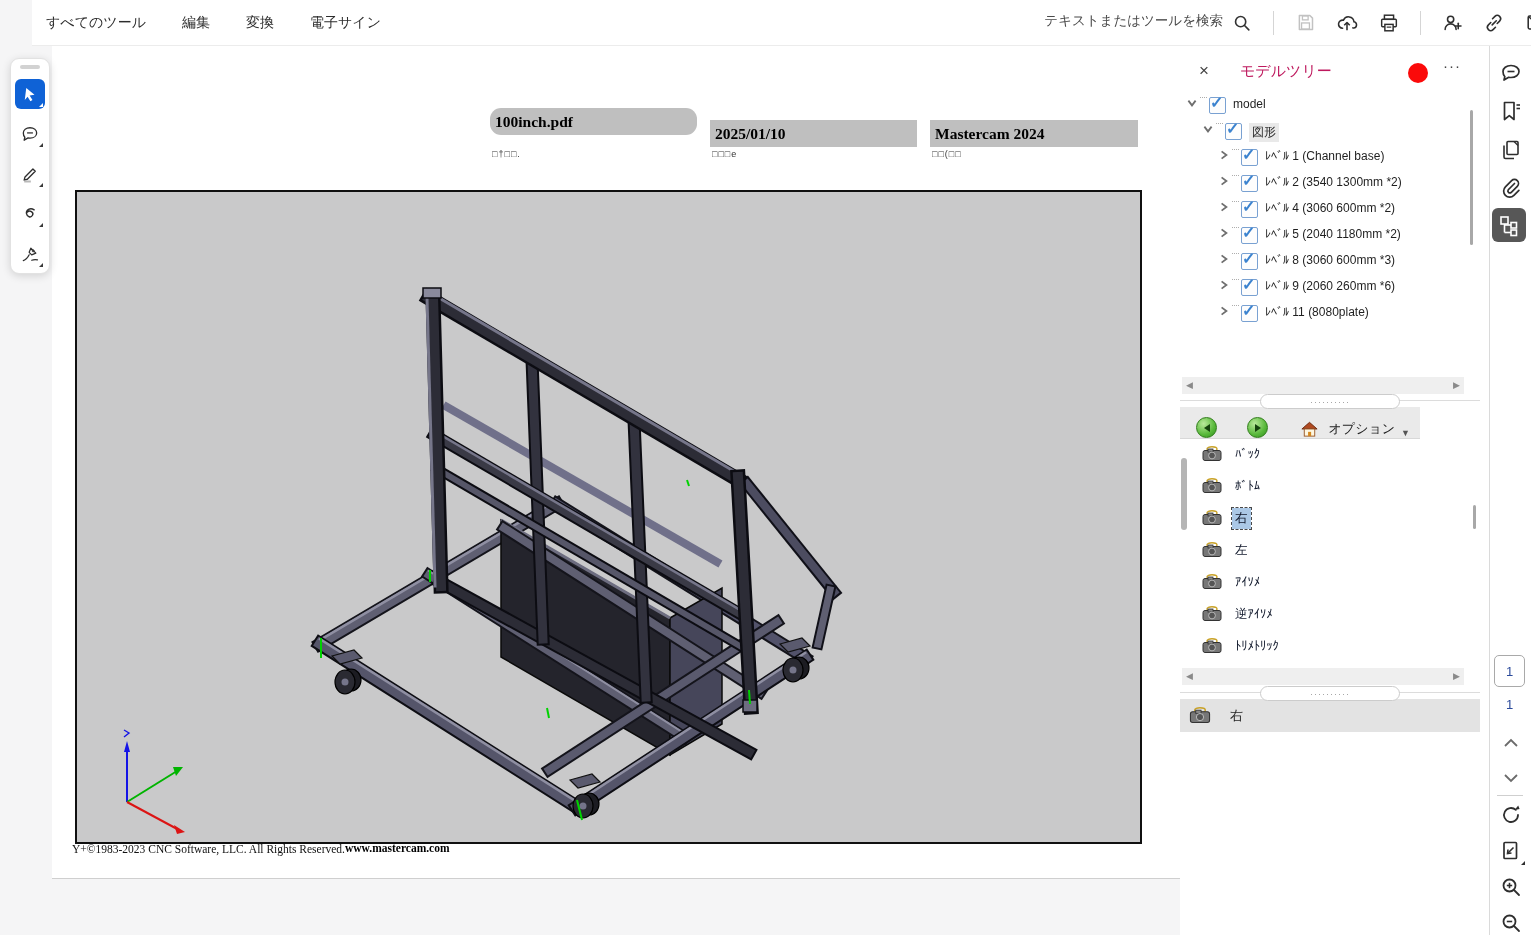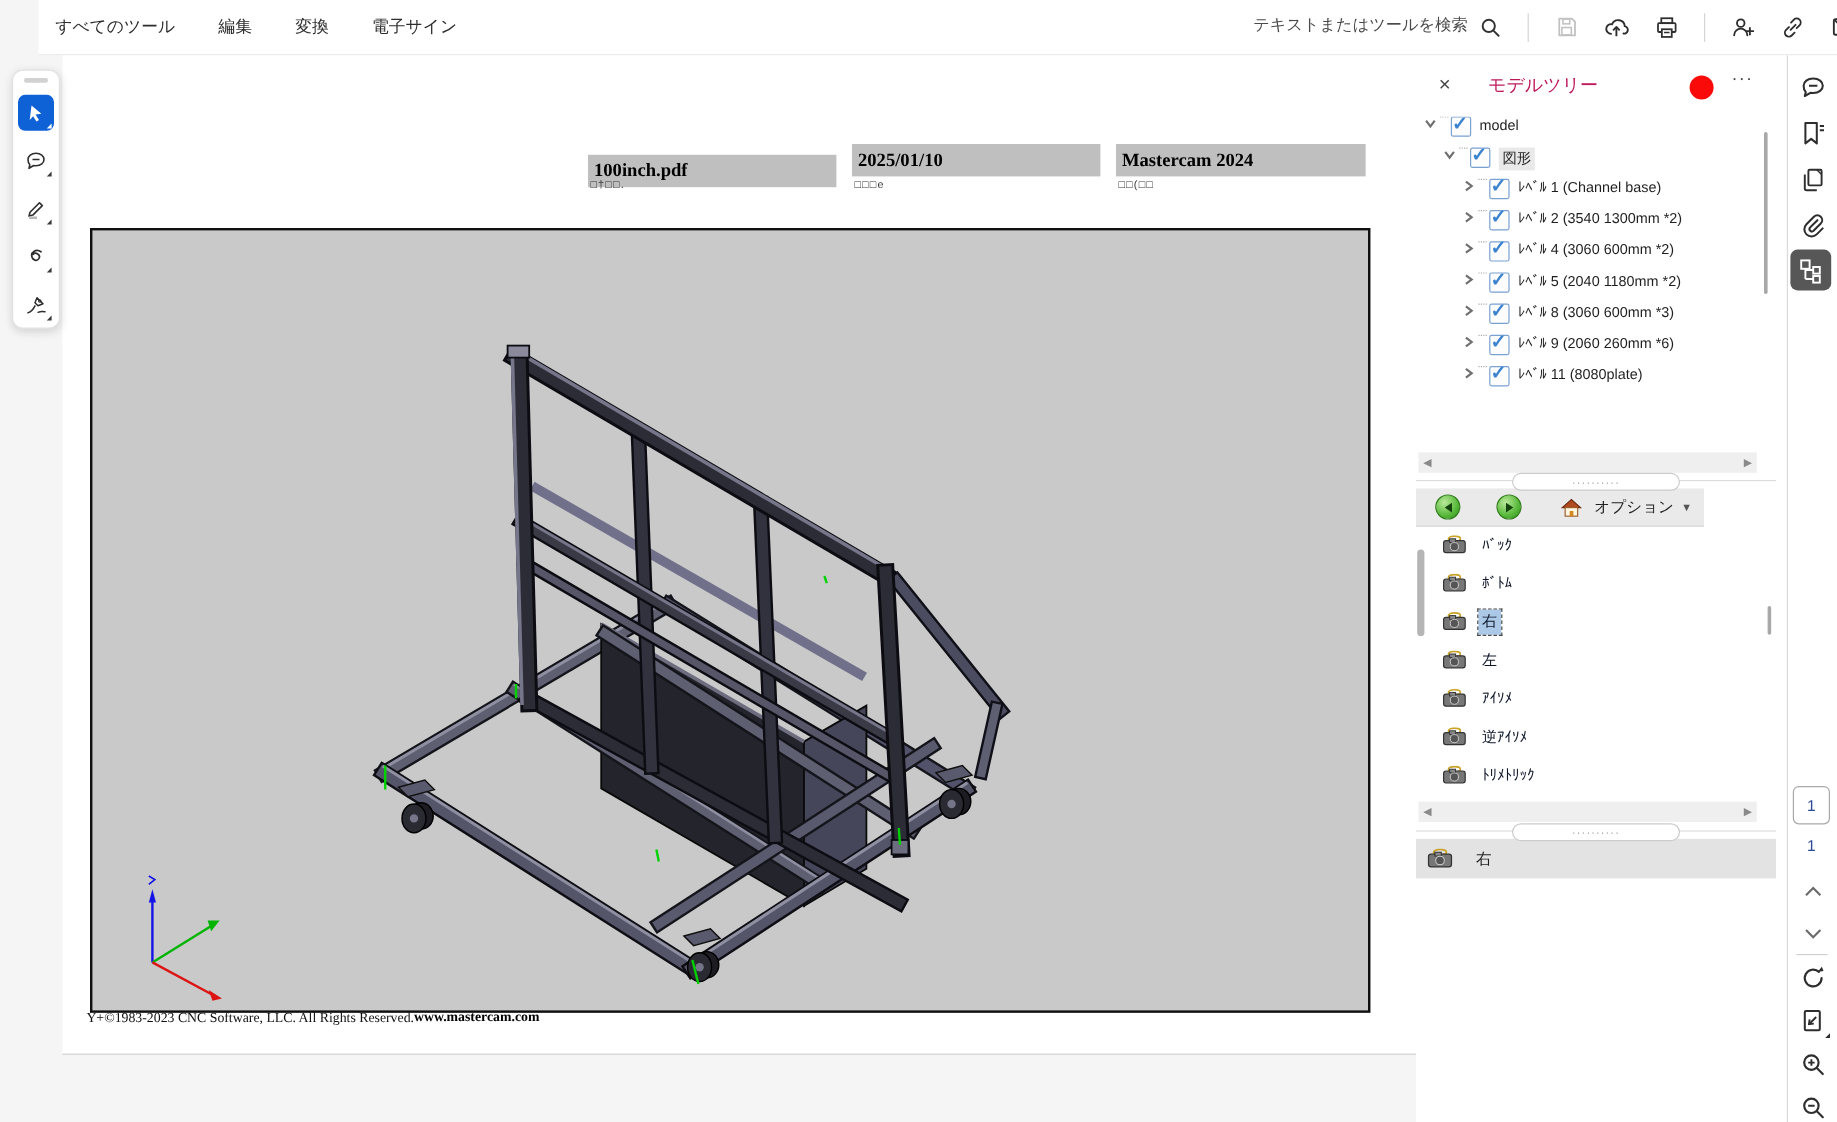--- a/index.html
+++ b/index.html
@@ -60,21 +60,21 @@
 
   .hscroll{position:absolute;height:17px;background:#efefef;display:flex;align-items:center;justify-content:space-between;}
   .hscroll .ar{font-size:9px;color:#8a8a8a;padding:0 4px;line-height:1;cursor:pointer;}
   .vscroll-thumb{position:absolute;background:#a8a8a8;border-radius:2px;}
 
   .splitline{position:absolute;left:0;width:300px;border-top:1px solid #dcdcdc;}
   .splitpill{position:absolute;left:80px;width:138px;height:13px;background:#fff;border:1px solid #ccc;border-radius:8px;
              display:flex;align-items:center;justify-content:center;font-size:9px;color:#9a9a9a;letter-spacing:1px;line-height:0;cursor:row-resize;z-index:5;}
 
   .vtoolbar{position:absolute;left:0;top:362px;width:240px;height:31px;background:#eaeaea;border-bottom:1px solid #d8d8d8;
-            display:flex;align-items:center;}
+            display:flex;align-items:flex-end;}
   .greenbtn{width:19px;height:19px;border-radius:50%;border:1px solid #2e7d18;
             background:radial-gradient(circle at 35% 30%, #b9e99b, #58b83a 60%, #2f8c1c);
             display:flex;align-items:center;justify-content:center;cursor:pointer;}
   .greenbtn .tri{width:0;height:0;}
   .tri-left{border-top:4px solid transparent;border-bottom:4px solid transparent;border-right:6px solid #14420c;}
   .tri-right{border-top:4px solid transparent;border-bottom:4px solid transparent;border-left:6px solid #14420c;}
   .optlabel{font-size:13px;color:#222;margin-left:auto;cursor:pointer;}
   .optcaret{font-size:9px;color:#555;margin:0 10px 0 6px;cursor:pointer;}
 
   .views{position:absolute;left:0;top:393px;width:300px;height:230px;}
@@ -206,21 +206,21 @@
             <circle cx="15.8" cy="8.2" r="1.2" fill="none" stroke="#2e2e2e" stroke-width="1.2"></circle>
             <path d="M4 20c3-1 5-3 7-7" fill="none" stroke="#2e2e2e" stroke-width="1.5" stroke-linecap="round"></path>
             <path d="M14 19.5c2.5-1 4.5-1 7-.5" fill="none" stroke="#2e2e2e" stroke-width="1.4" stroke-linecap="round"></path>
           </svg>
         <span class="dd"></span>
       </div>
     </div>
 
     <div class="page">
 
-      <div class="hfield" style="left:438px;top:84px;">
+      <div class="hfield" style="left:438px;top:63px;border-radius:11px;">
         <span>100inch.pdf</span>
       </div>
       <div class="hfield" style="left:658px;top:75px;">
         <span>2025/01/10</span>
       </div>
       <div class="hfield" style="left:878px;top:75px;width:208px;">
         <span>Mastercam 2024</span>
       </div>
       <span class="hsub" style="left:440px;top:104px;">□†□□.</span>
       <span class="hsub" style="left:660px;top:104px;">□□□e</span>

